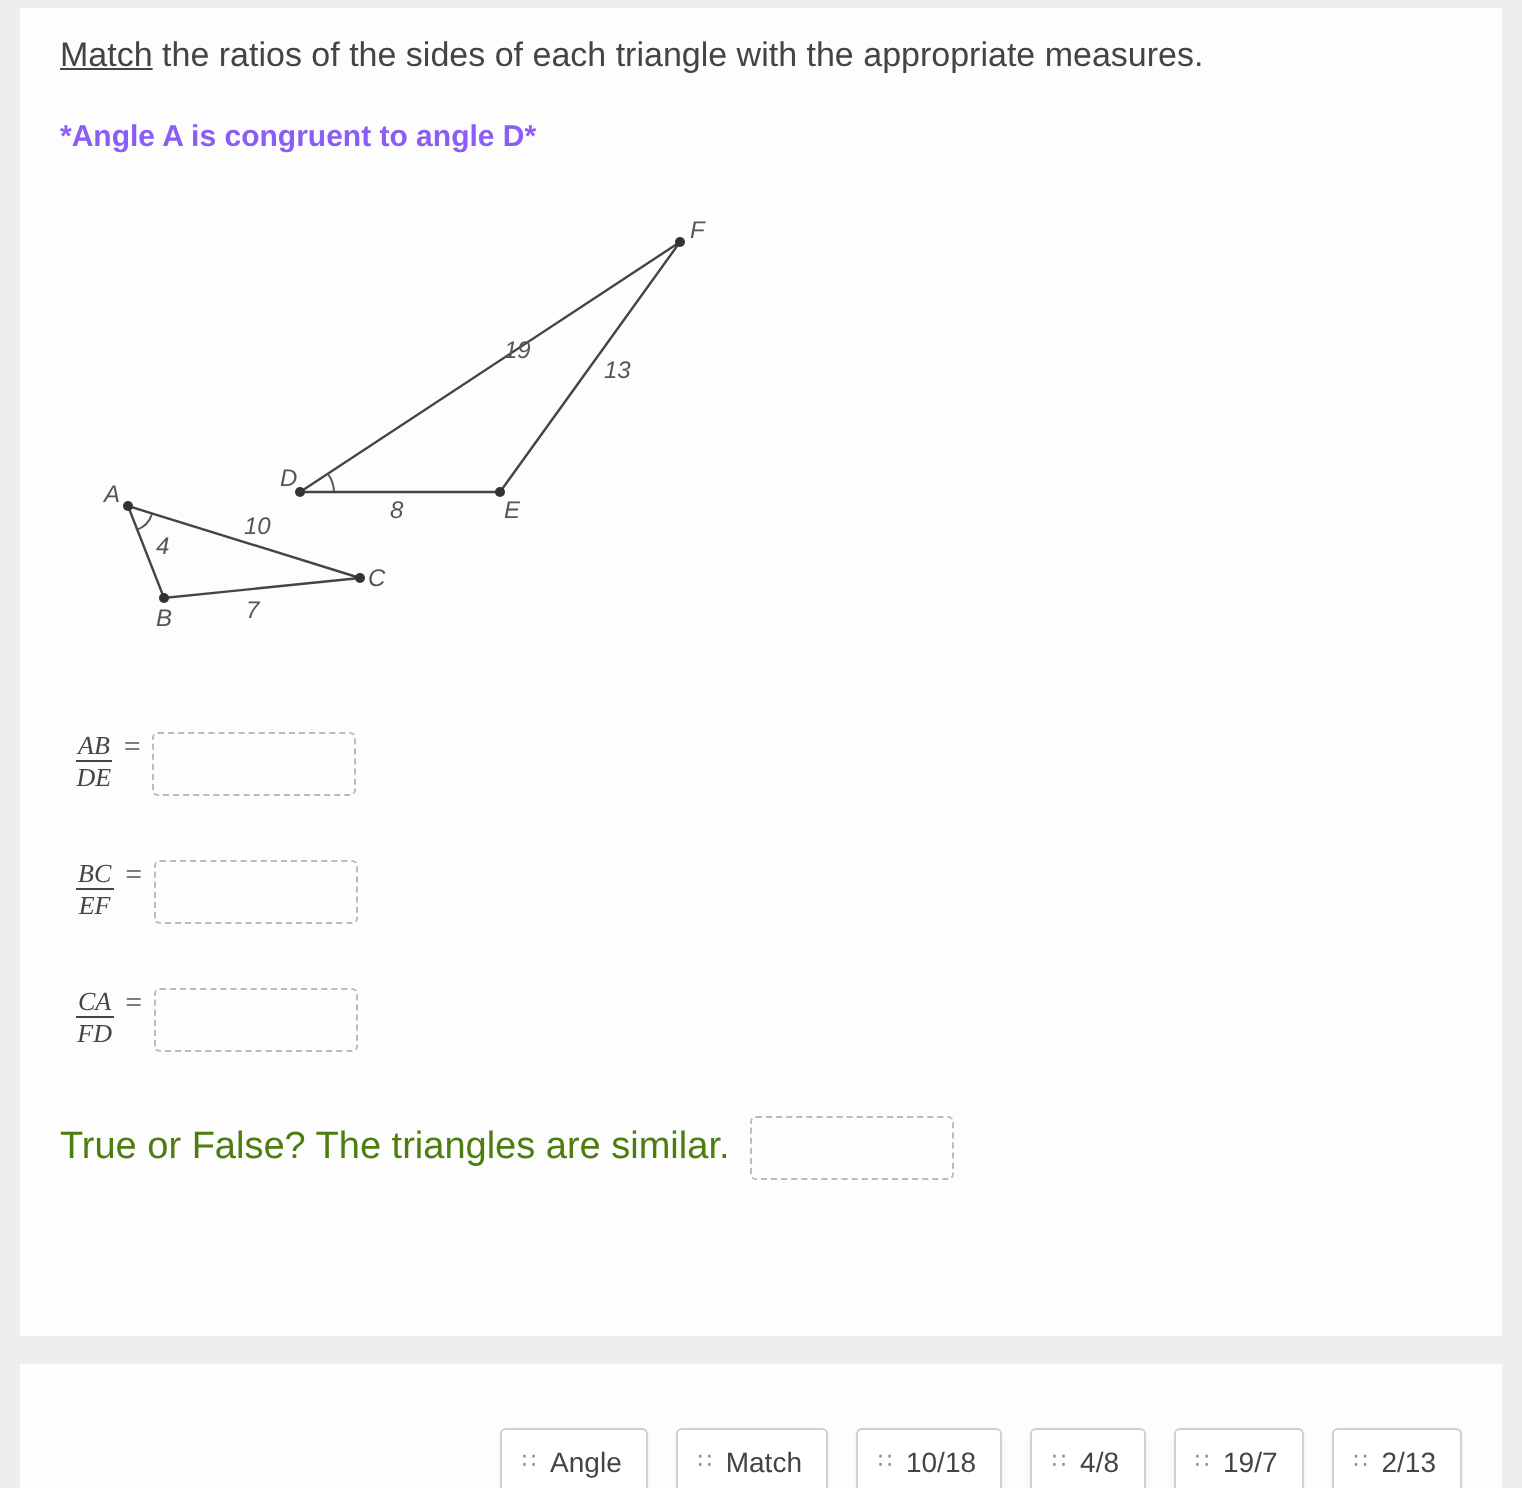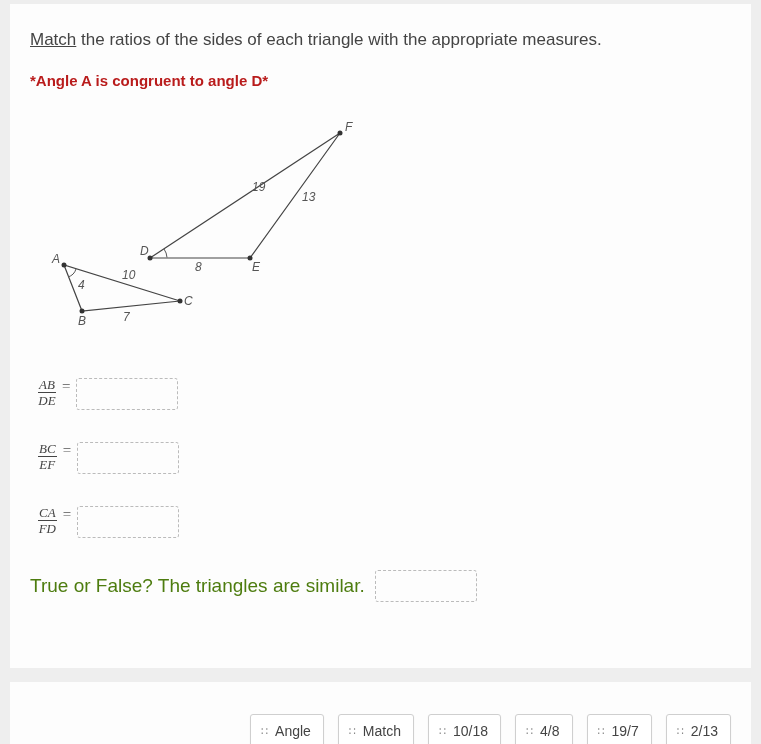--- a/index.html
+++ b/index.html
@@ -15,28 +15,28 @@
     padding: 4px 10px 0 10px;
   }
   .sheet {
     background: #fdfdfd;
     padding: 10px 20px 0px 20px;
     min-height: 664px;
   }
   .title-line {
     font-size: 17px;
     color: #444;
-    margin-top: 16px;
+    margin-top: 4px;
     margin-bottom: 22px;
   }
   .match { text-decoration: underline; }
   .subnote {
     font-size: 15px;
     font-weight: bold;
-    color: #b91c1c;
+    color: #8b5cf6;
     margin-top: 4px;
     margin-bottom: 24px;
   }
   .diagram-wrap {
     width: 340px;
     height: 225px;
   }
   .ratios {
     margin-top: 40px;
     margin-left: 8px;

